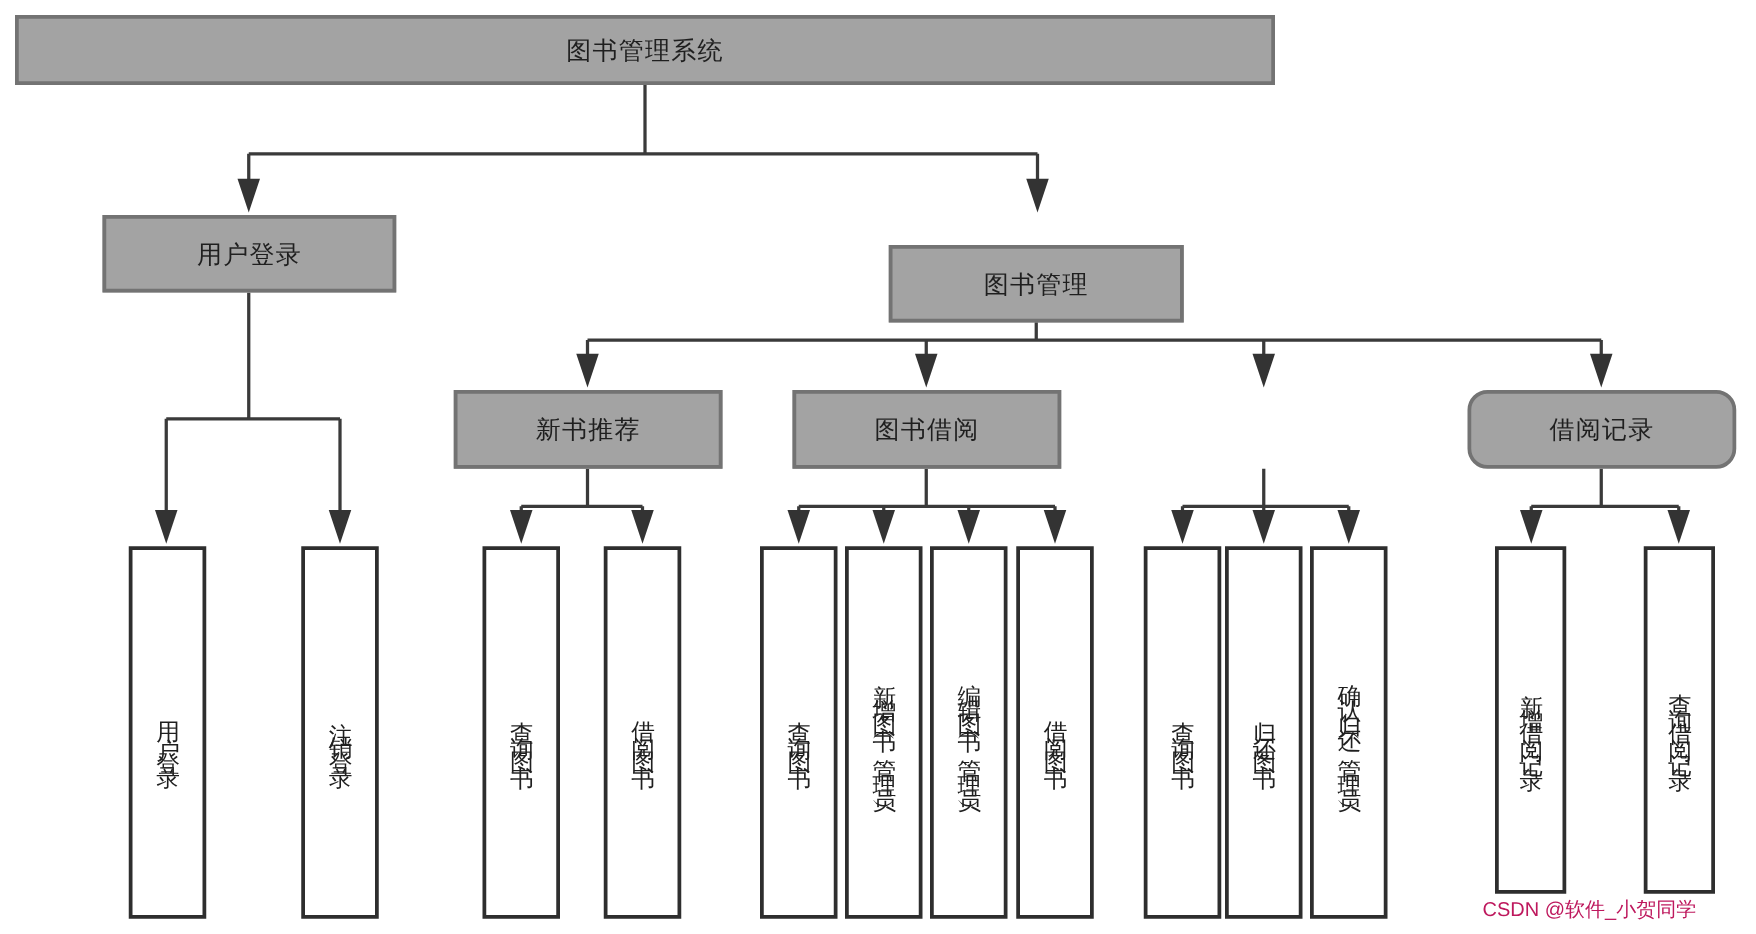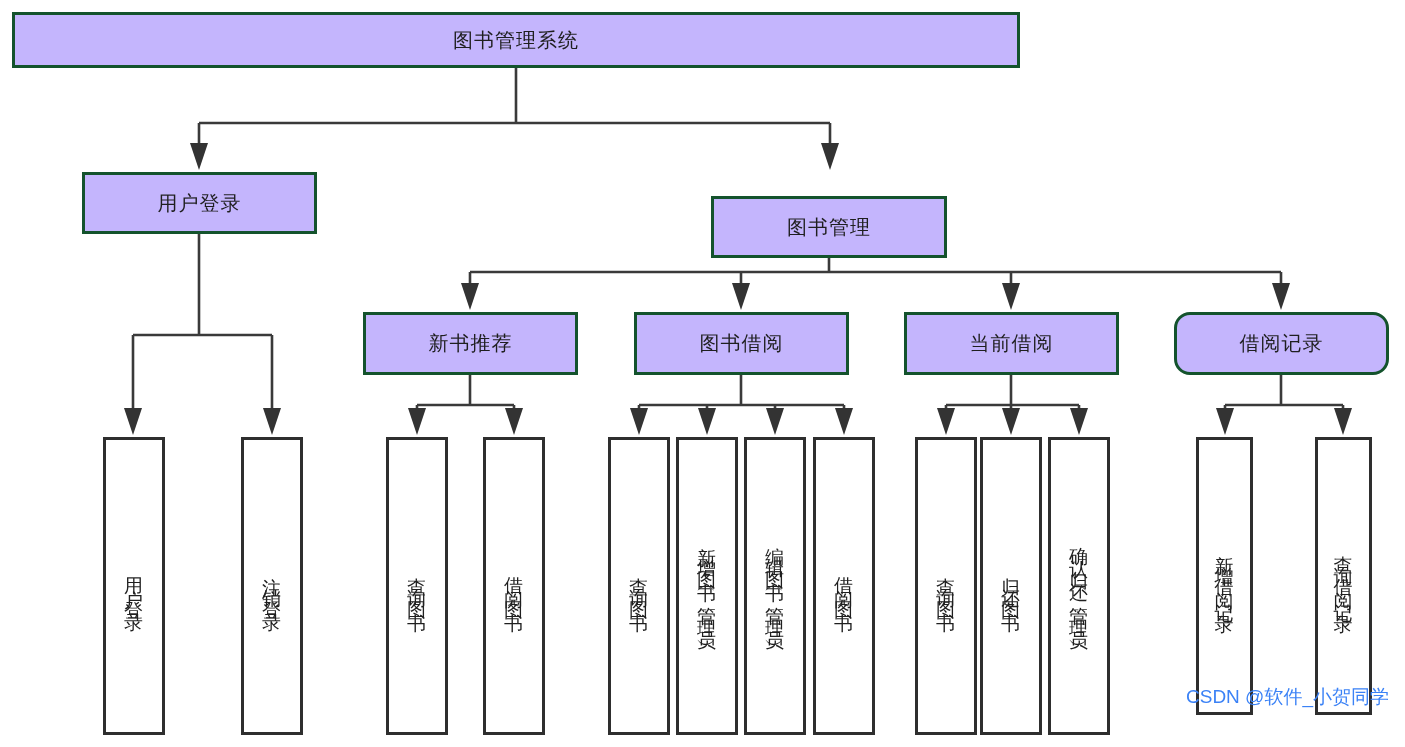--- a/index.html
+++ b/index.html
@@ -9,22 +9,22 @@
     background:#ffffff;
     font-family:"Liberation Sans",sans-serif;
     color:#222222;
     overflow:hidden;
   }
   .wires{position:absolute;left:0;top:0;width:1405px;height:747px;}
   .wires path{fill:none;stroke:#3a3a3a;stroke-width:2.6;}
   .wires polygon{fill:#333333;stroke:none;}
   .node{
     position:absolute;
-    border:3px solid #14532d;
-    background:#c4b5fd;
+    border:3px solid #737373;
+    background:#a3a3a3;
     display:flex;align-items:center;justify-content:center;
     box-sizing:content-box;
   }
   .hlabel{
     font-size:20px;
     letter-spacing:1px;
     color:#1f1f1f;
     white-space:nowrap;
   }
   .leaf{
@@ -39,23 +39,23 @@
   .vlabel{
     writing-mode:vertical-rl;
     text-orientation:mixed;
     font-size:19px;
     letter-spacing:12px;
     color:#1f1f1f;
     line-height:1;
   }
   .watermark{
     position:absolute;
-    left:1186px;top:684px;
-    font-size:19px;
-    color:#3b82f6;
+    left:1186px;top:718px;
+    font-size:16px;
+    color:#be185d;
     white-space:nowrap;
   }
 </style>
 </head>
 <body>
 
 <div class="canvas">
 
   <svg class="wires" viewBox="0 0 1405 747" xmlns="http://www.w3.org/2000/svg">
 
@@ -117,23 +117,20 @@
   <div class="node" style="left:711px;top:172px;width:230px;height:56px;margin-top:24px;">
     <span class="hlabel">图书管理</span>
   </div>
 
   <div class="node" style="left:363px;top:312px;width:209px;height:57px;">
     <span class="hlabel">新书推荐</span>
   </div>
   <div class="node" style="left:634px;top:312px;width:209px;height:57px;">
     <span class="hlabel">图书借阅</span>
   </div>
-  <div class="node" style="left:904px;top:312px;width:209px;height:57px;">
-    <span class="hlabel">当前借阅</span>
-  </div>
   <div class="node" style="left:1174px;top:312px;width:209px;height:57px;border-radius:16px;">
     <span class="hlabel">借阅记录</span>
   </div>
 
   <div class="leaf" style="left:103px;top:437px;">
     <span class="vlabel">用户登录</span>
   </div>
   <div class="leaf" style="left:241px;top:437px;">
     <span class="vlabel">注销登录</span>
   </div>

